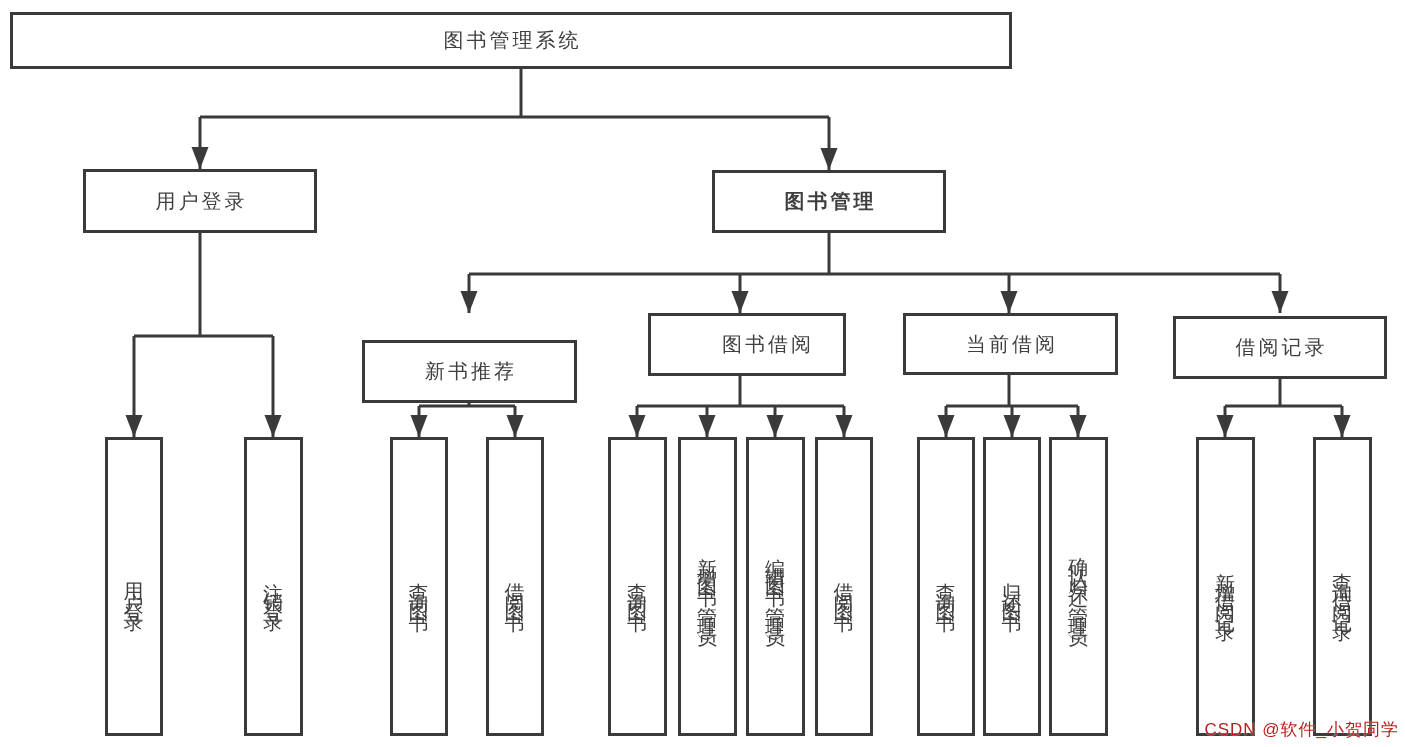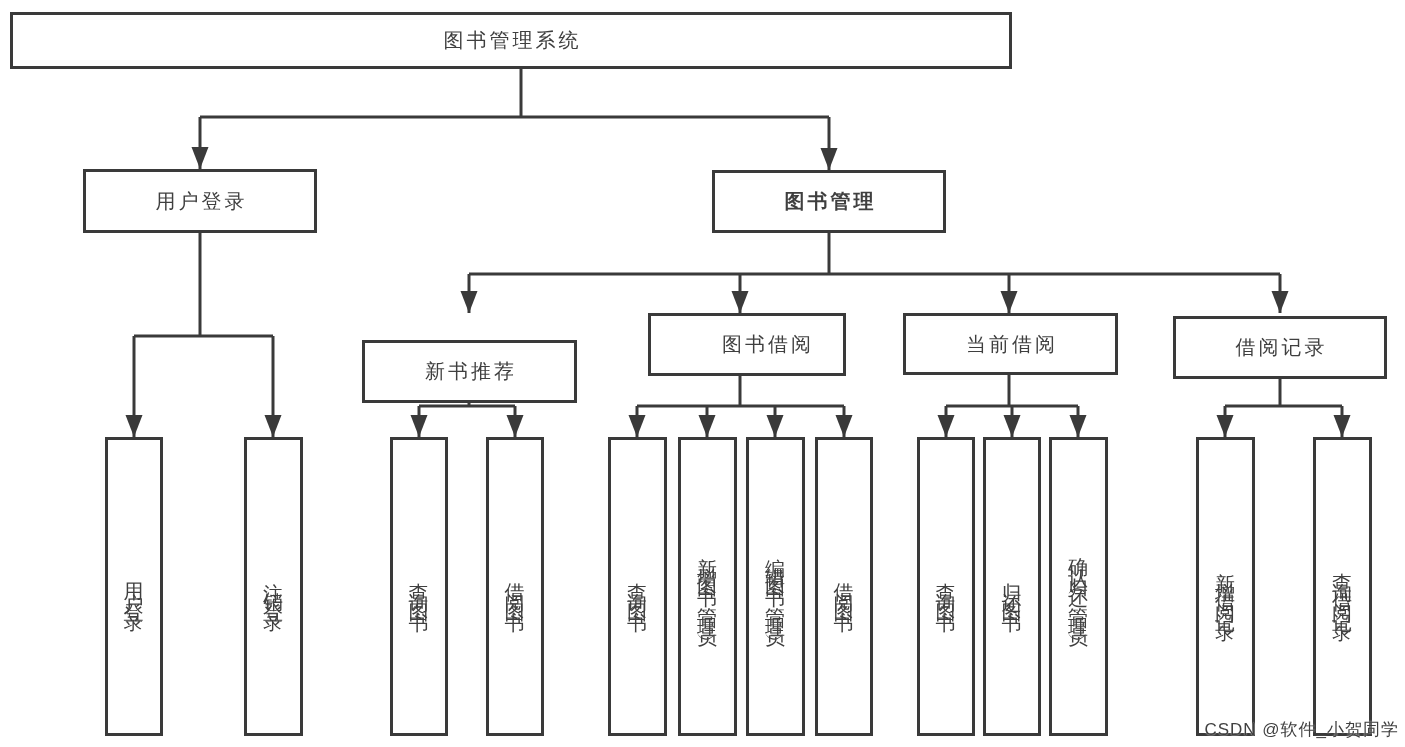--- a/index.html
+++ b/index.html
@@ -29,21 +29,21 @@
     font-size:20px;
     letter-spacing:10px;
     line-height:1;
     color:#3f3f3f;
   }
   .watermark{
     position:absolute;
     right:6px;
     bottom:6px;
     font-size:17px;
-    color:#404040;
+    color:#b91c1c;
     letter-spacing:1px;
     white-space:nowrap;
     text-shadow:0 0 2px #ffffff;
     z-index:5;
   }
 </style>
 </head>
 <body>
 
 <div class="stage">

